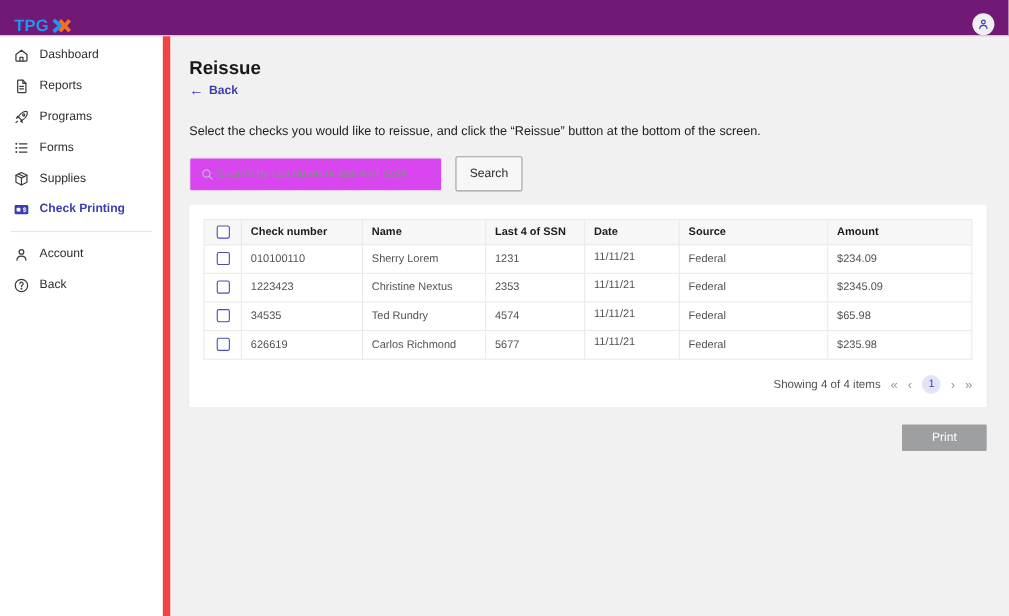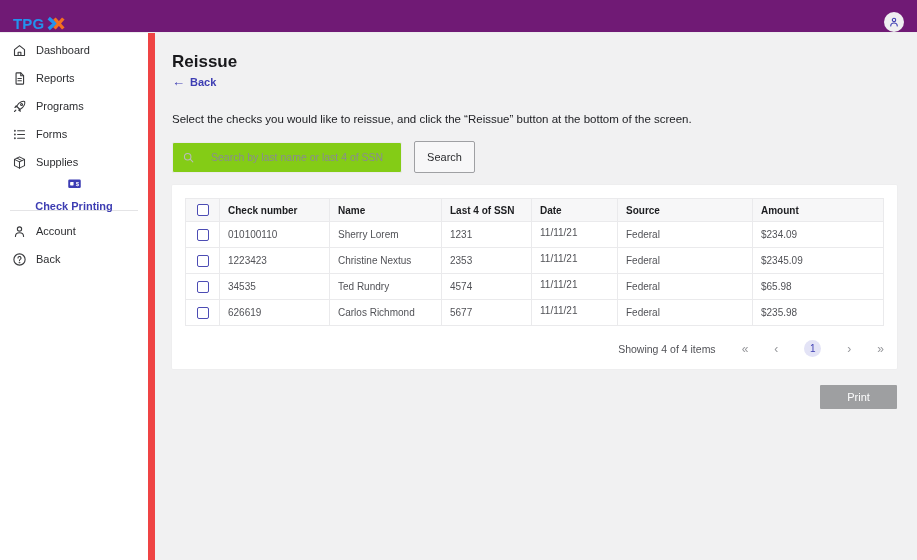--- a/index.html
+++ b/index.html
@@ -31,37 +31,37 @@
   .sidebar {
     width: 155px; flex: 0 0 155px; background: #fff;
     border-right: 7px solid #ef4444; padding-top: 3px;
   }
   .side-item {
     height: 28px; display: flex; align-items: center; gap: 9px;
     padding: 0 12px; font-size: 11px; color: #2c2d30; cursor: pointer;
     white-space: nowrap;
   }
   .side-item .ic { width: 15px; height: 15px; display: flex; align-items: center; justify-content: center; }
-  .side-item.active { color: #3d3db3; font-weight: 600; flex-direction: column; }
+  .side-item.active { color: #3d3db3; font-weight: 600; }
   .side-divider { height: 1px; background: #e4e4e6; margin: 6px 10px; }
 
   
   .main { flex: 1; background: #f1f1f2; padding: 19px 20px 0 17px; min-width: 0; }
   .page-title { font-size: 17px; font-weight: 700; color: #19191c; }
   .back-link {
     margin-top: 3px; display: inline-flex; align-items: center; gap: 5px;
     font-size: 11px; font-weight: 600; color: #3d3db3; cursor: pointer; text-decoration: none;
   }
   .back-arrow { font-size: 13px; line-height: 1; }
   .instruction { margin-top: 23px; font-size: 11.5px; color: #212226; }
 
   .search-row { margin-top: 16px; display: flex; align-items: center; gap: 12px; }
   .search-box {
-    width: 230px; height: 31px; background: #84cc16; border: 1px solid #ebebed;
-    border-radius: 2px; display: flex; align-items: center; gap: 16px; padding: 0 9px;
+    width: 230px; height: 31px; background: #d946ef; border: 1px solid #ebebed;
+    border-radius: 2px; display: flex; align-items: center; gap: 2px; padding: 0 9px;
   }
   .search-box input {
     border: none; outline: none; background: transparent; width: 100%;
     font-family: "Liberation Sans", sans-serif; font-size: 10.5px; color: #333;
   }
   .search-box input::placeholder { color: #8a8b90; }
   .search-btn {
     width: 61px; height: 32px; background: #f7f7f8; border: 1px solid #9fa0a3;
     border-radius: 2px; font-family: "Liberation Sans", sans-serif;
     font-size: 11px; color: #2a2b2e; cursor: pointer;
@@ -78,21 +78,21 @@
   td { height: 26px; font-size: 10px; color: #515257; }
   td.cb-cell, th.cb-cell { text-align: center; padding: 0; vertical-align: middle; }
   td.date-cell { vertical-align: top; padding-top: 5px; }
   .checkbox {
     width: 12px; height: 12px; border: 1.5px solid #4c4cb4; border-radius: 2px;
     background: #fff; display: inline-block; cursor: pointer; margin-top: 2px;
   }
 
   .pagination-row {
     margin-top: 14px; display: flex; justify-content: flex-end; align-items: center;
-    gap: 26px; font-size: 10.5px; color: #515257;
+    gap: 9px; font-size: 10.5px; color: #515257;
   }
   .pg-arrow { color: #96979b; font-size: 12px; cursor: pointer; line-height: 1; }
   .pg-badge {
     width: 17px; height: 17px; border-radius: 50%; background: #e3e3f6;
     color: #3d3db3; font-size: 10px; display: flex; align-items: center;
     justify-content: center; cursor: pointer;
   }
 
   .print-row { display: flex; justify-content: flex-end; margin-top: 16px; }
   .print-btn {

